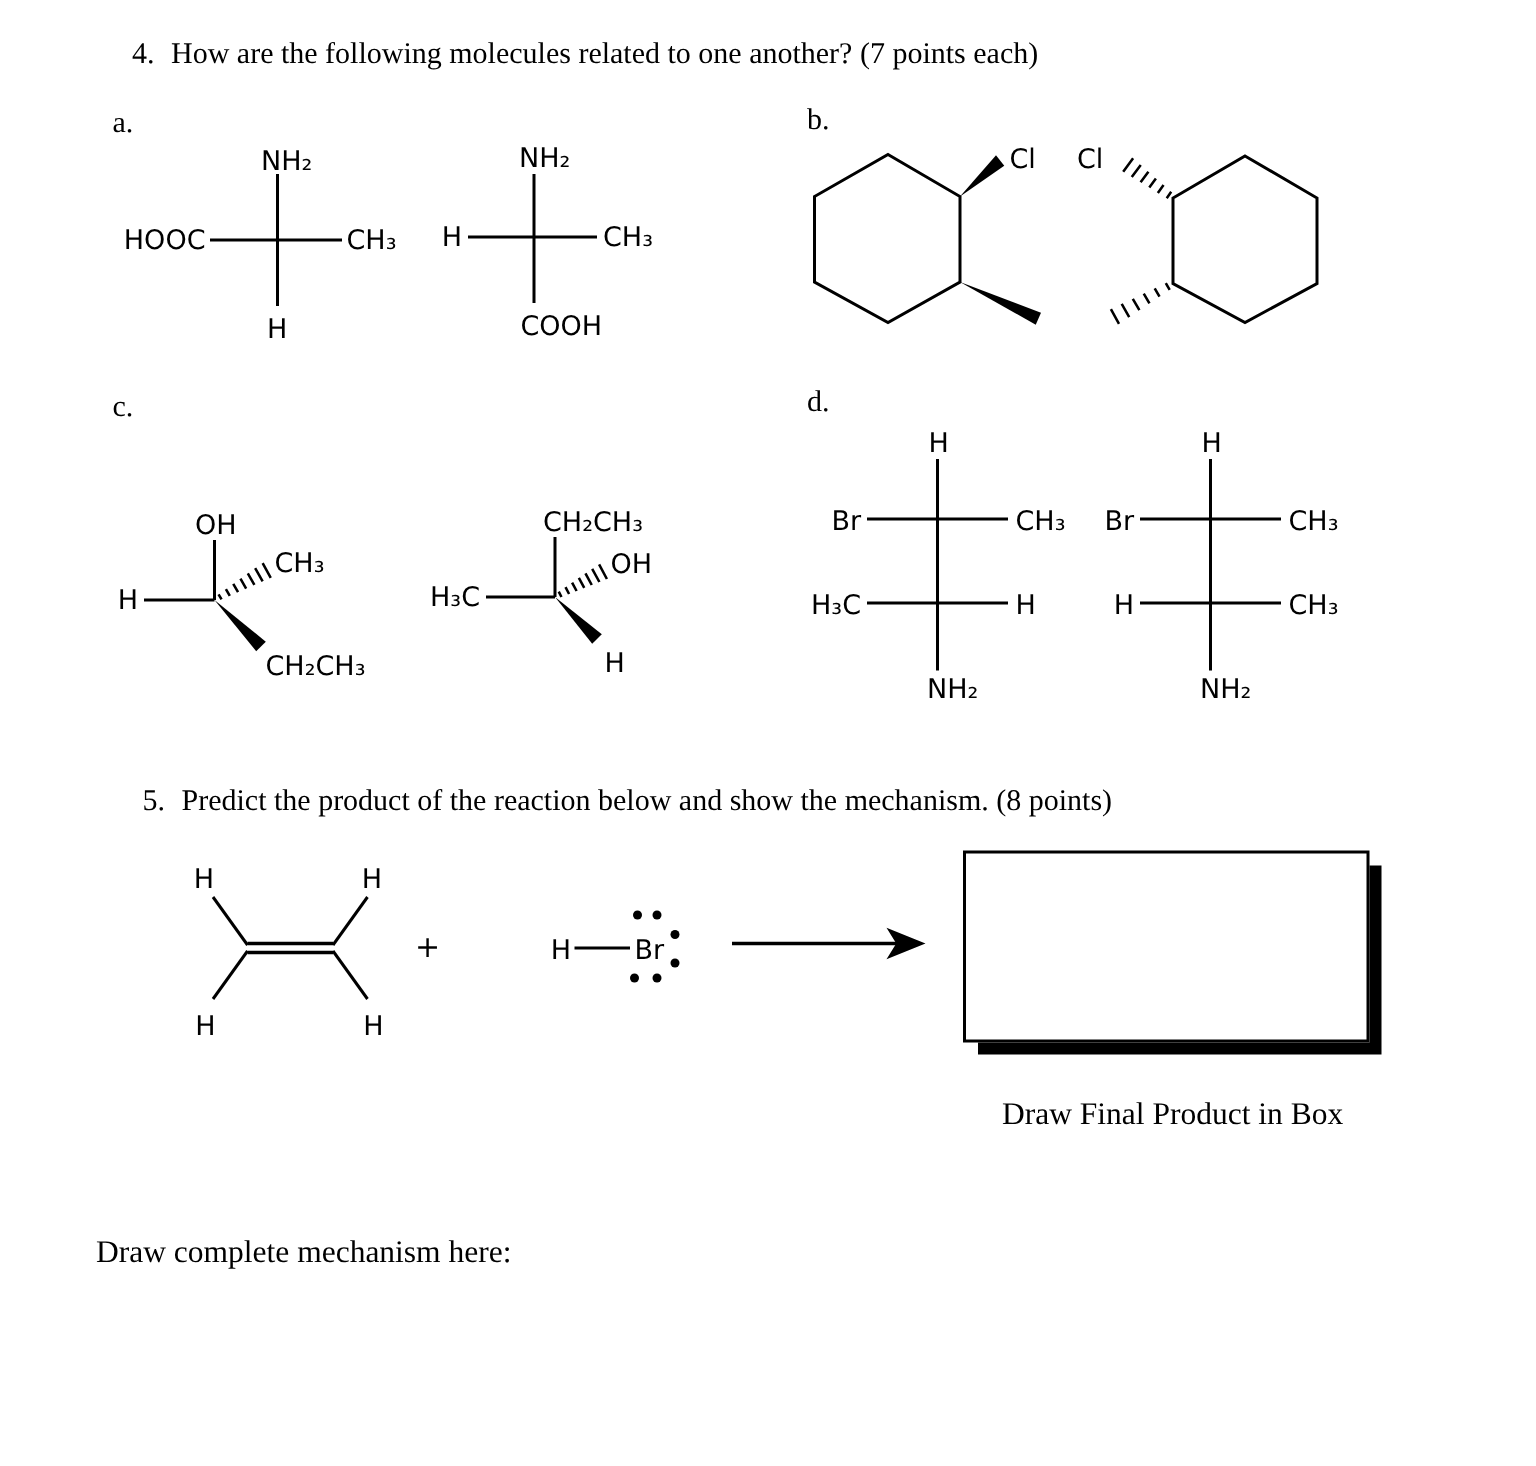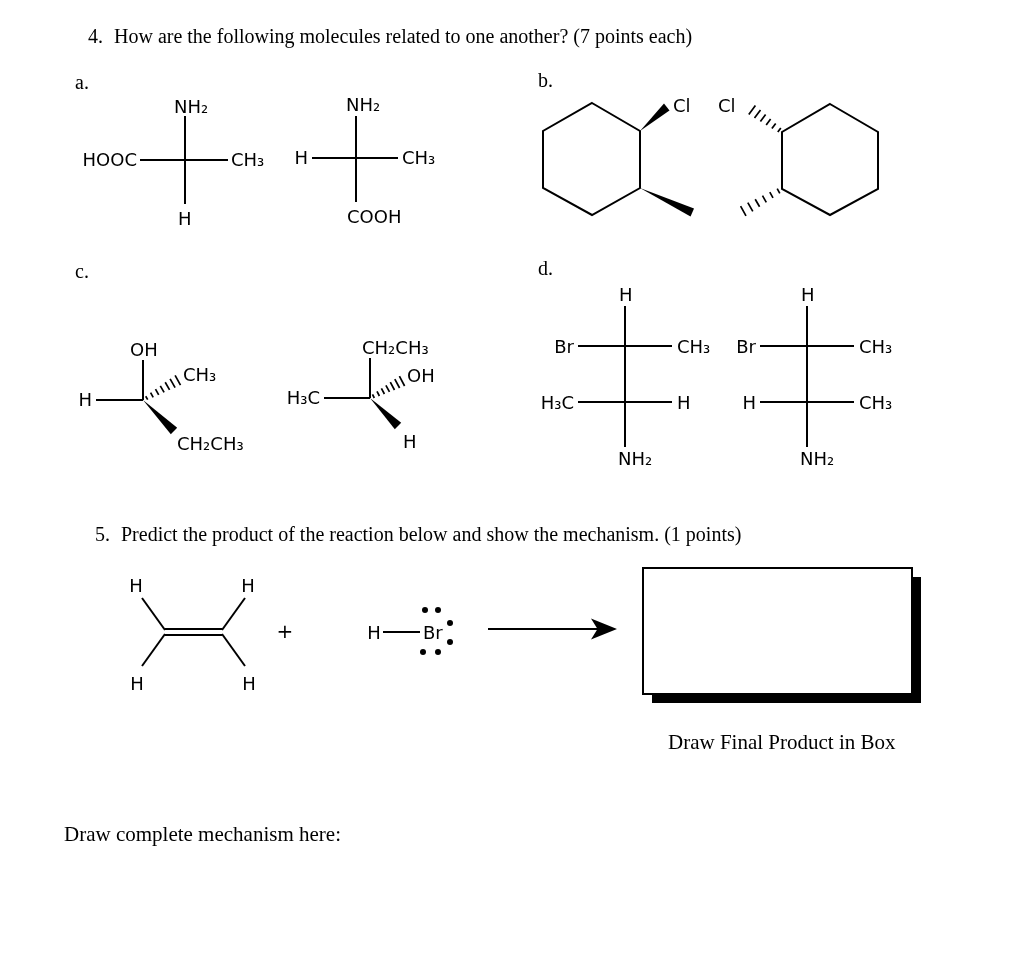--- a/index.html
+++ b/index.html
@@ -105,21 +105,21 @@
     <text x="83" y="26">H</text>
     <text x="38" y="78" text-anchor="end">Br</text>
     <text x="141" y="78">CH₃</text>
     <text x="38" y="134" text-anchor="end">H</text>
     <text x="141" y="134">CH₃</text>
     <text x="82" y="190">NH₂</text>
   </svg>
 
   <div class="q-title" style="left:95px;top:523px;">
     <span>5.</span>
-    <span>Predict the product of the reaction below and show the mechanism. (1 points)</span>
+    <span>Predict the product of the reaction below and show the mechanism. (8 points)</span>
   </div>
 
   <svg class="mol" style="left:100px;top:565px;" width="540" height="140">
 
     <line x1="65" y1="64" x2="122" y2="64" style="stroke-width:2.2"></line>
     <line x1="65" y1="70" x2="122" y2="70" style="stroke-width:2.2"></line>
     <line x1="65" y1="65" x2="42" y2="33"></line>
     <line x1="65" y1="69" x2="42" y2="101"></line>
     <line x1="122" y1="65" x2="145" y2="33"></line>
     <line x1="122" y1="69" x2="145" y2="101"></line>

